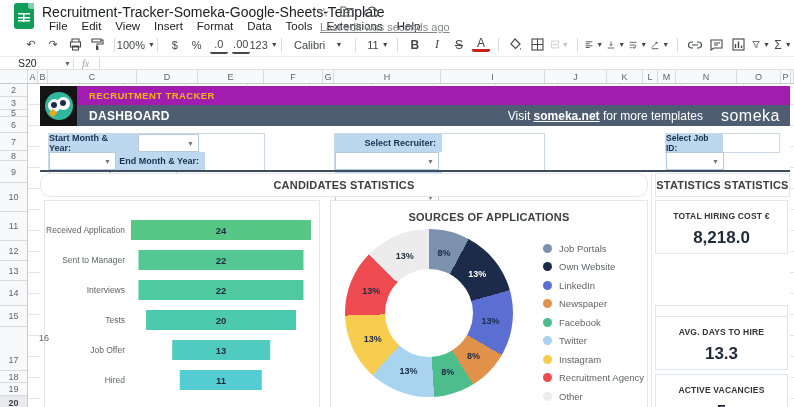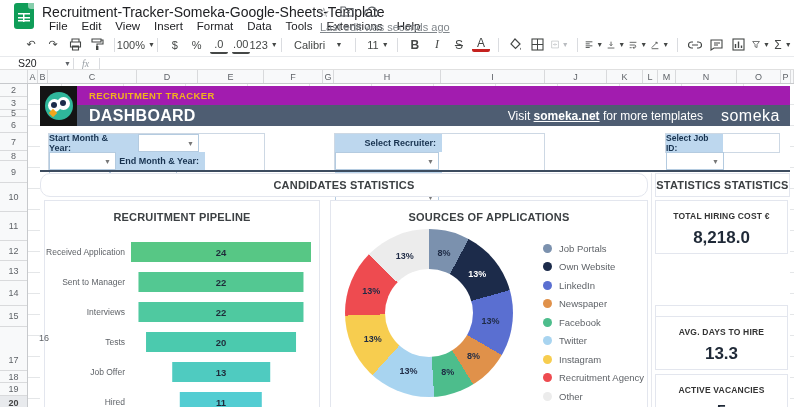--- a/index.html
+++ b/index.html
@@ -81,21 +81,21 @@
   .logo .pupil { position:absolute; width:6px; height:6px; border-radius:50%; background:#1c2b4a; }
   .logo .pupil.l { left:6px; top:10px; } .logo .pupil.r { left:15px; top:8px; }
   .logo .beak { position:absolute; left:5px; top:18px; width:6px; height:6px; background:#f2a51c;
     transform:rotate(45deg); }
   .banner-top { position:absolute; left:37px; top:0; right:0; height:19px; background:#a21caf;
     display:flex; align-items:center; }
   .banner-top .app-title { margin-left:12px; color:#f2b41c; font-weight:bold; font-size:9.5px;
     letter-spacing:.4px; }
   .banner-bottom { position:absolute; left:37px; top:19px; right:0; height:21px; background:#4e5d72;
     display:flex; align-items:center; color:#fff; }
-  .page-title { margin-left:12px; font-weight:bold; font-size:16px; letter-spacing:.3px; }
+  .page-title { margin-left:12px; font-weight:bold; font-size:12px; letter-spacing:.3px; }
   .promo { margin-left:auto; font-size:12px; }
   .promo b { text-decoration:underline; }
   .wordmark { font-size:16px; letter-spacing:.5px; margin:0 10px 0 18px; }
 
   
   .filters { position:absolute; left:0; top:47px; width:750px; height:37px; }
   .fblock { position:absolute; border:1px solid #cdd8e4; }
   .fcell { float:left; height:18px; font-size:9px; display:flex; align-items:center; }
   .flabel { background:#bdd7ee; color:#17324f; font-weight:bold; justify-content:flex-end; padding-right:6px; }
   .fdd { background:#fff; border:1px solid #b4cbe0; justify-content:flex-end; padding-right:4px; }
@@ -401,21 +401,20 @@
       </div>
     </div>
 
     <div class="stats-topline"></div>
     <div class="vline"></div>
 
     <div class="sec-header sec-candidates">CANDIDATES STATISTICS</div>
     <div class="sec-header sec-vacancies">STATISTICS STATISTICS</div>
 
     <div class="card card-pipeline">
-      <div class="card-title">RECRUITMENT PIPELINE</div>
       <div class="bars">
           <div class="bar-row">
     <span class="bar-label">Received Application</span>
     <span class="bar-zone">
               <span class="bar" style="width: 100%; background: rgb(87, 199, 133);">24</span>
             </span>
   </div>
           <div class="bar-row">
     <span class="bar-label">Sent to Manager</span>
     <span class="bar-zone">

